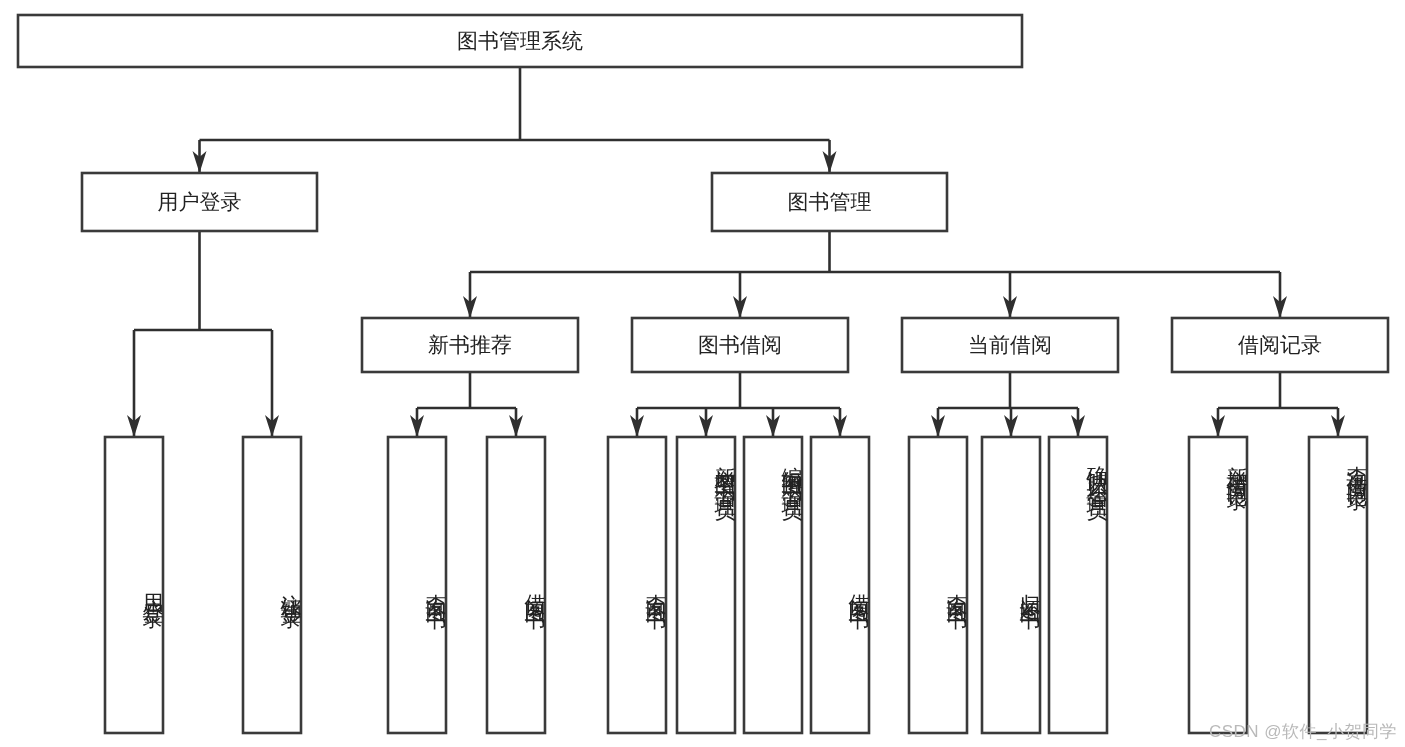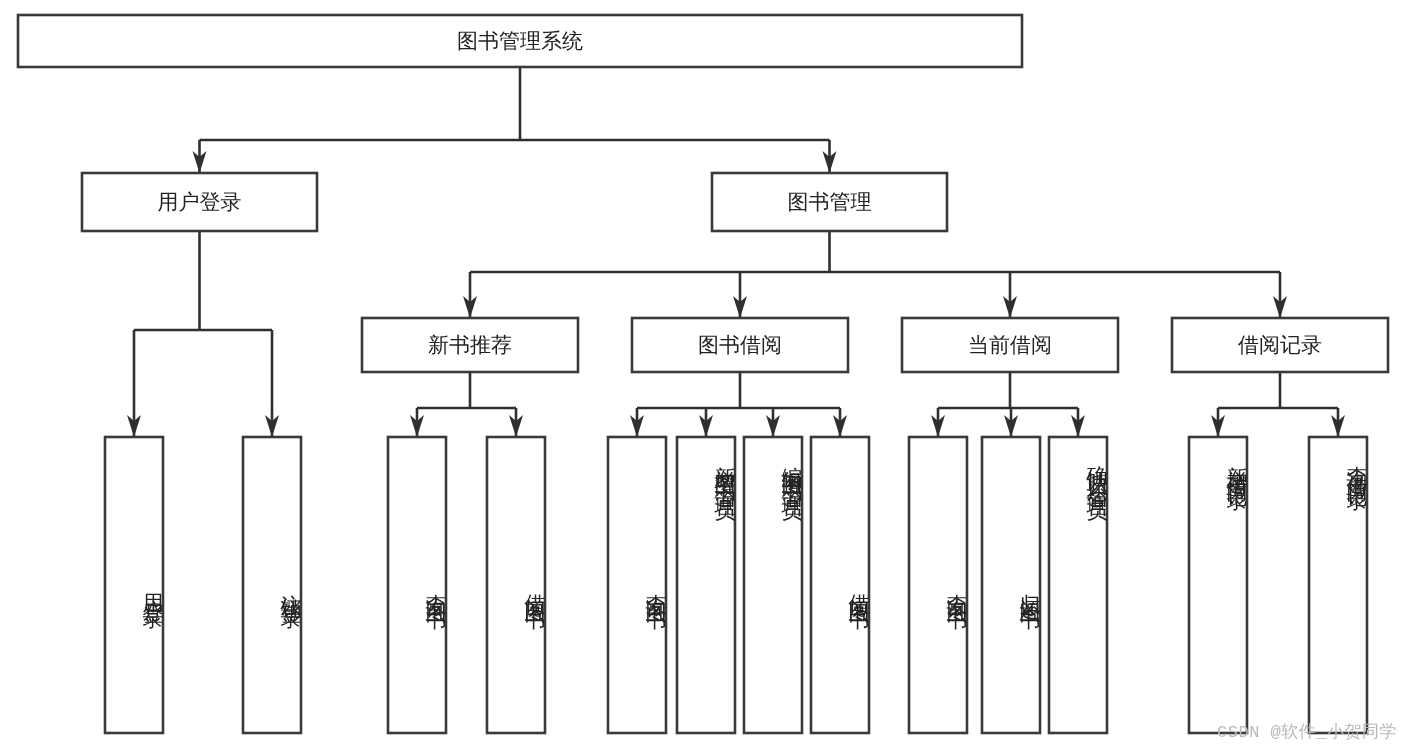--- a/index.html
+++ b/index.html
@@ -64,21 +64,21 @@
   .edge-arrow {
     fill: #2f2f2f;
     stroke: none;
   }
   #watermark {
     position: absolute;
     right: 8px;
     bottom: 4px;
     font-size: 17px;
     color: #b9b9b9;
-    font-family: Liberation Mono, monospace;
+    font-family: Liberation Sans, sans-serif;
     letter-spacing: 0.5px;
     white-space: nowrap;
     user-select: none;
   }
 </style>
 </head>
 <body>
 
 <div id="diagram-root">
 

